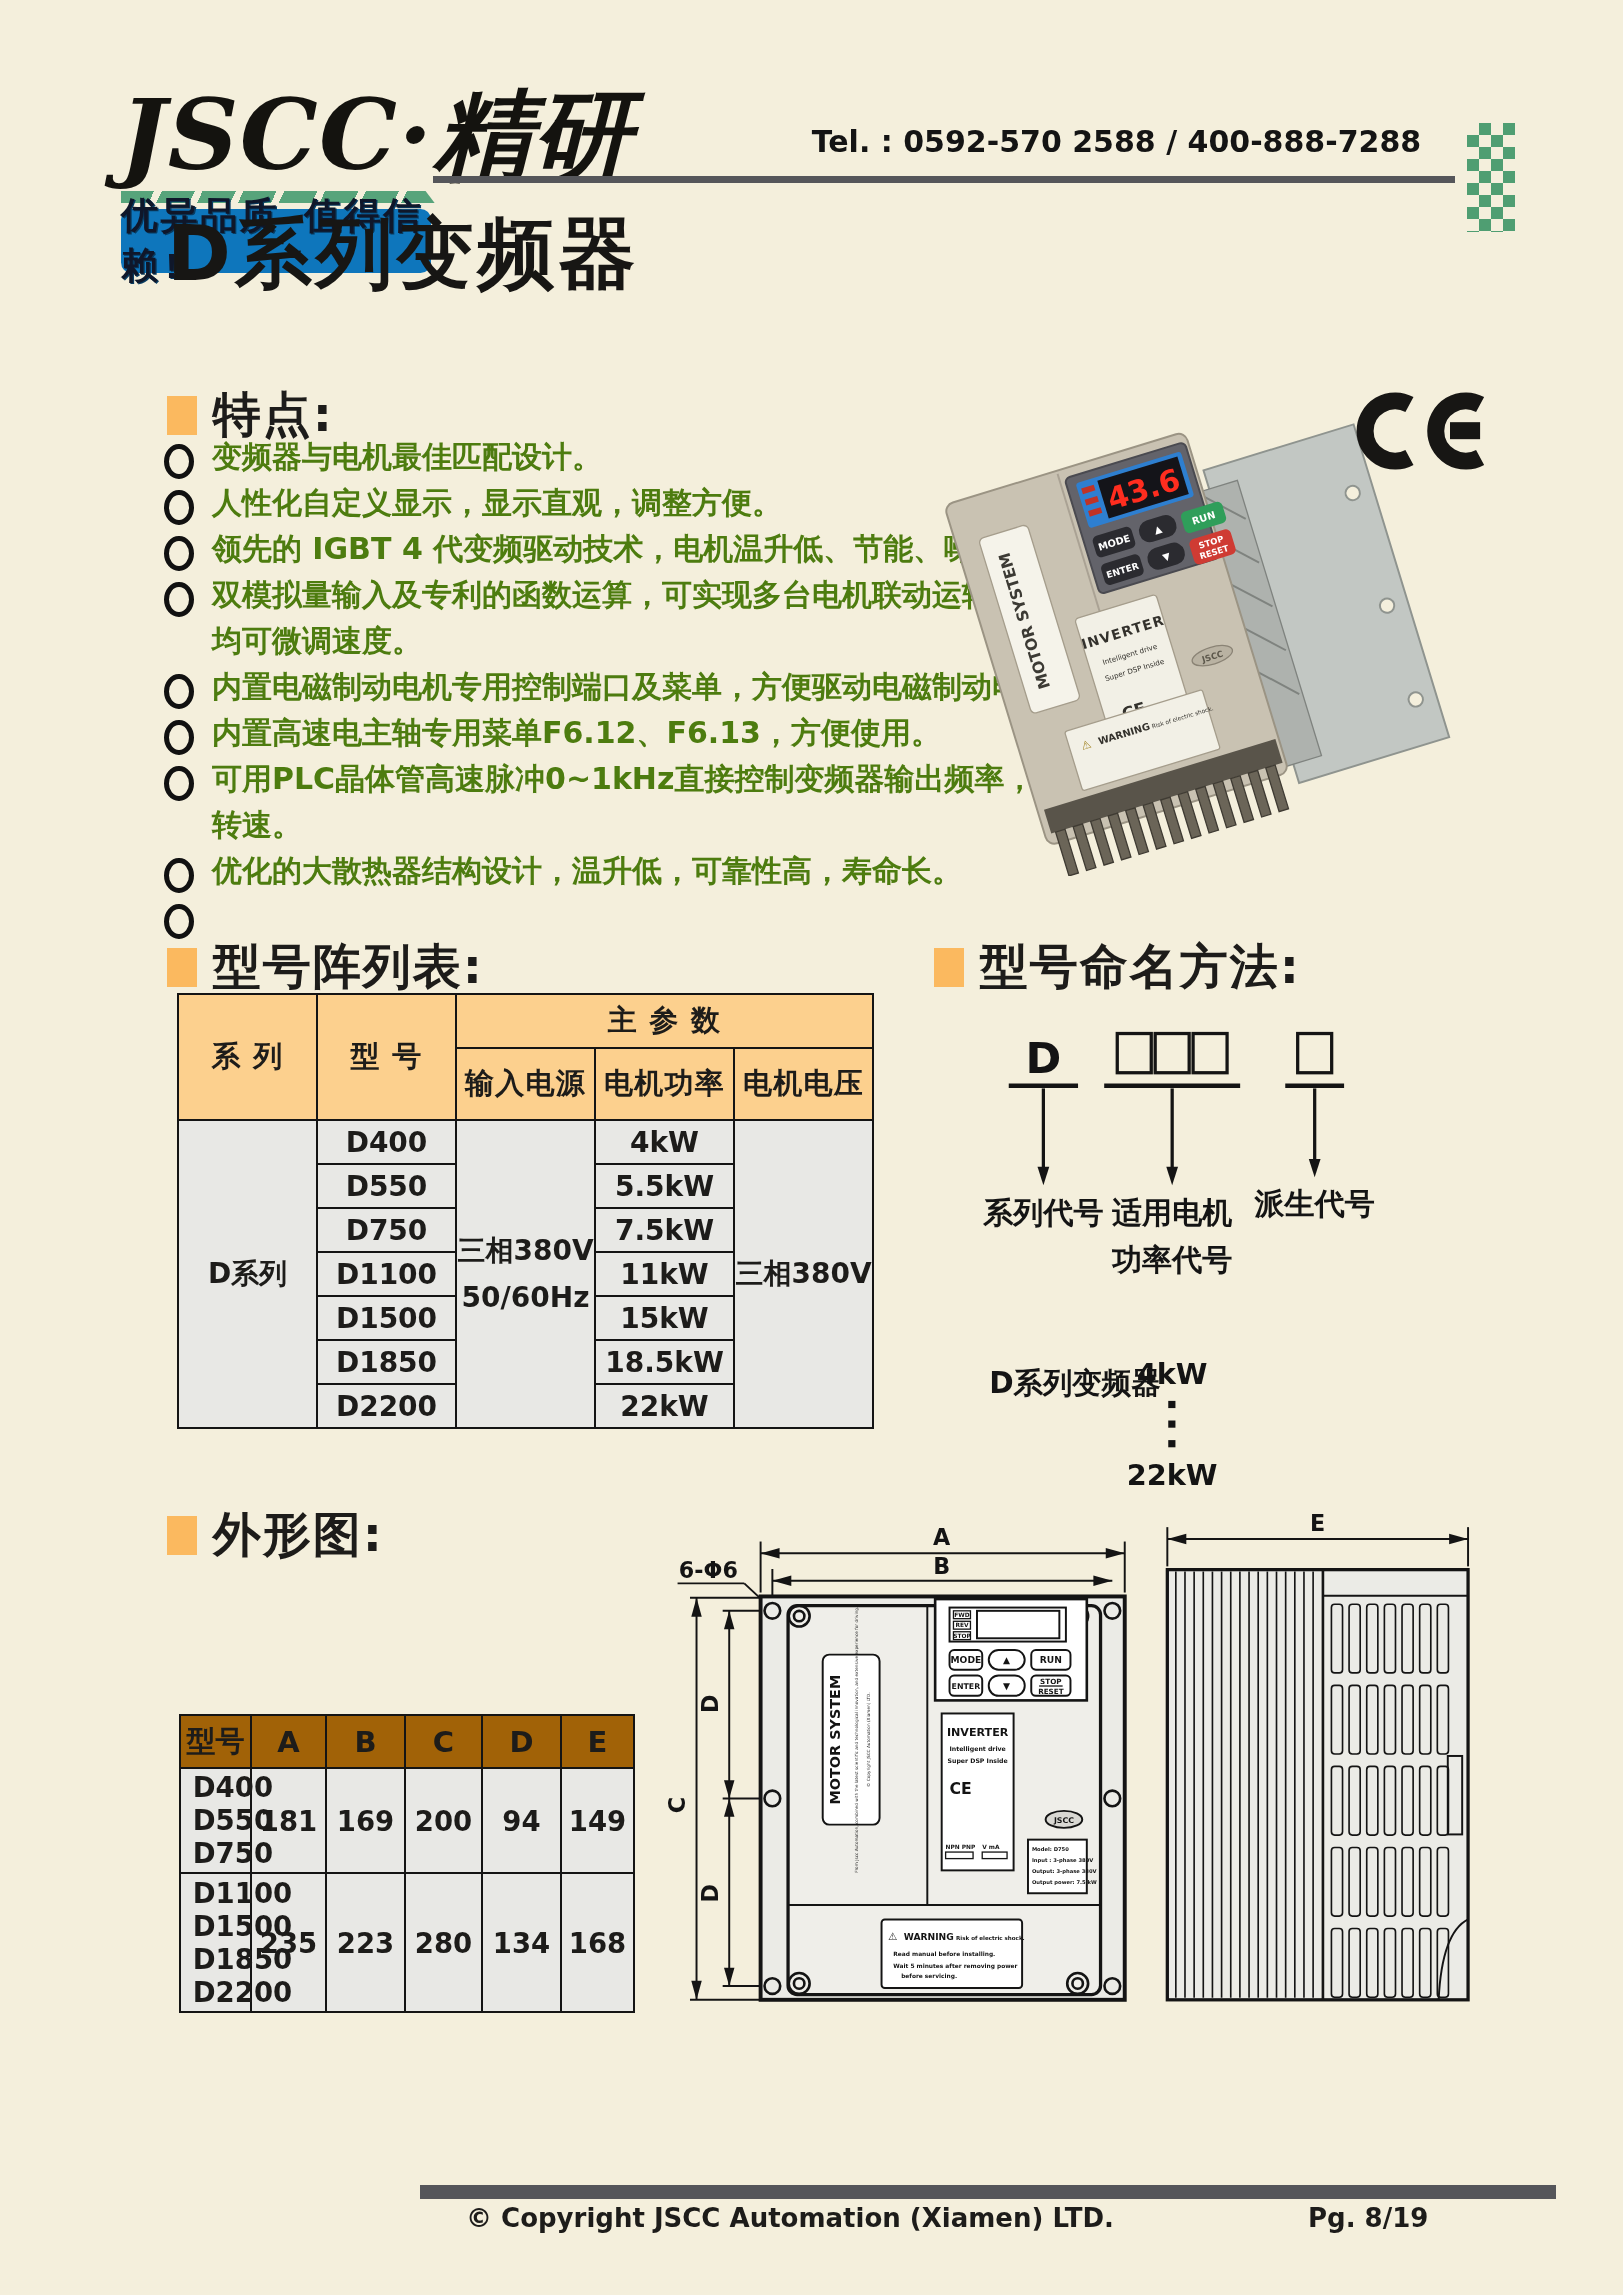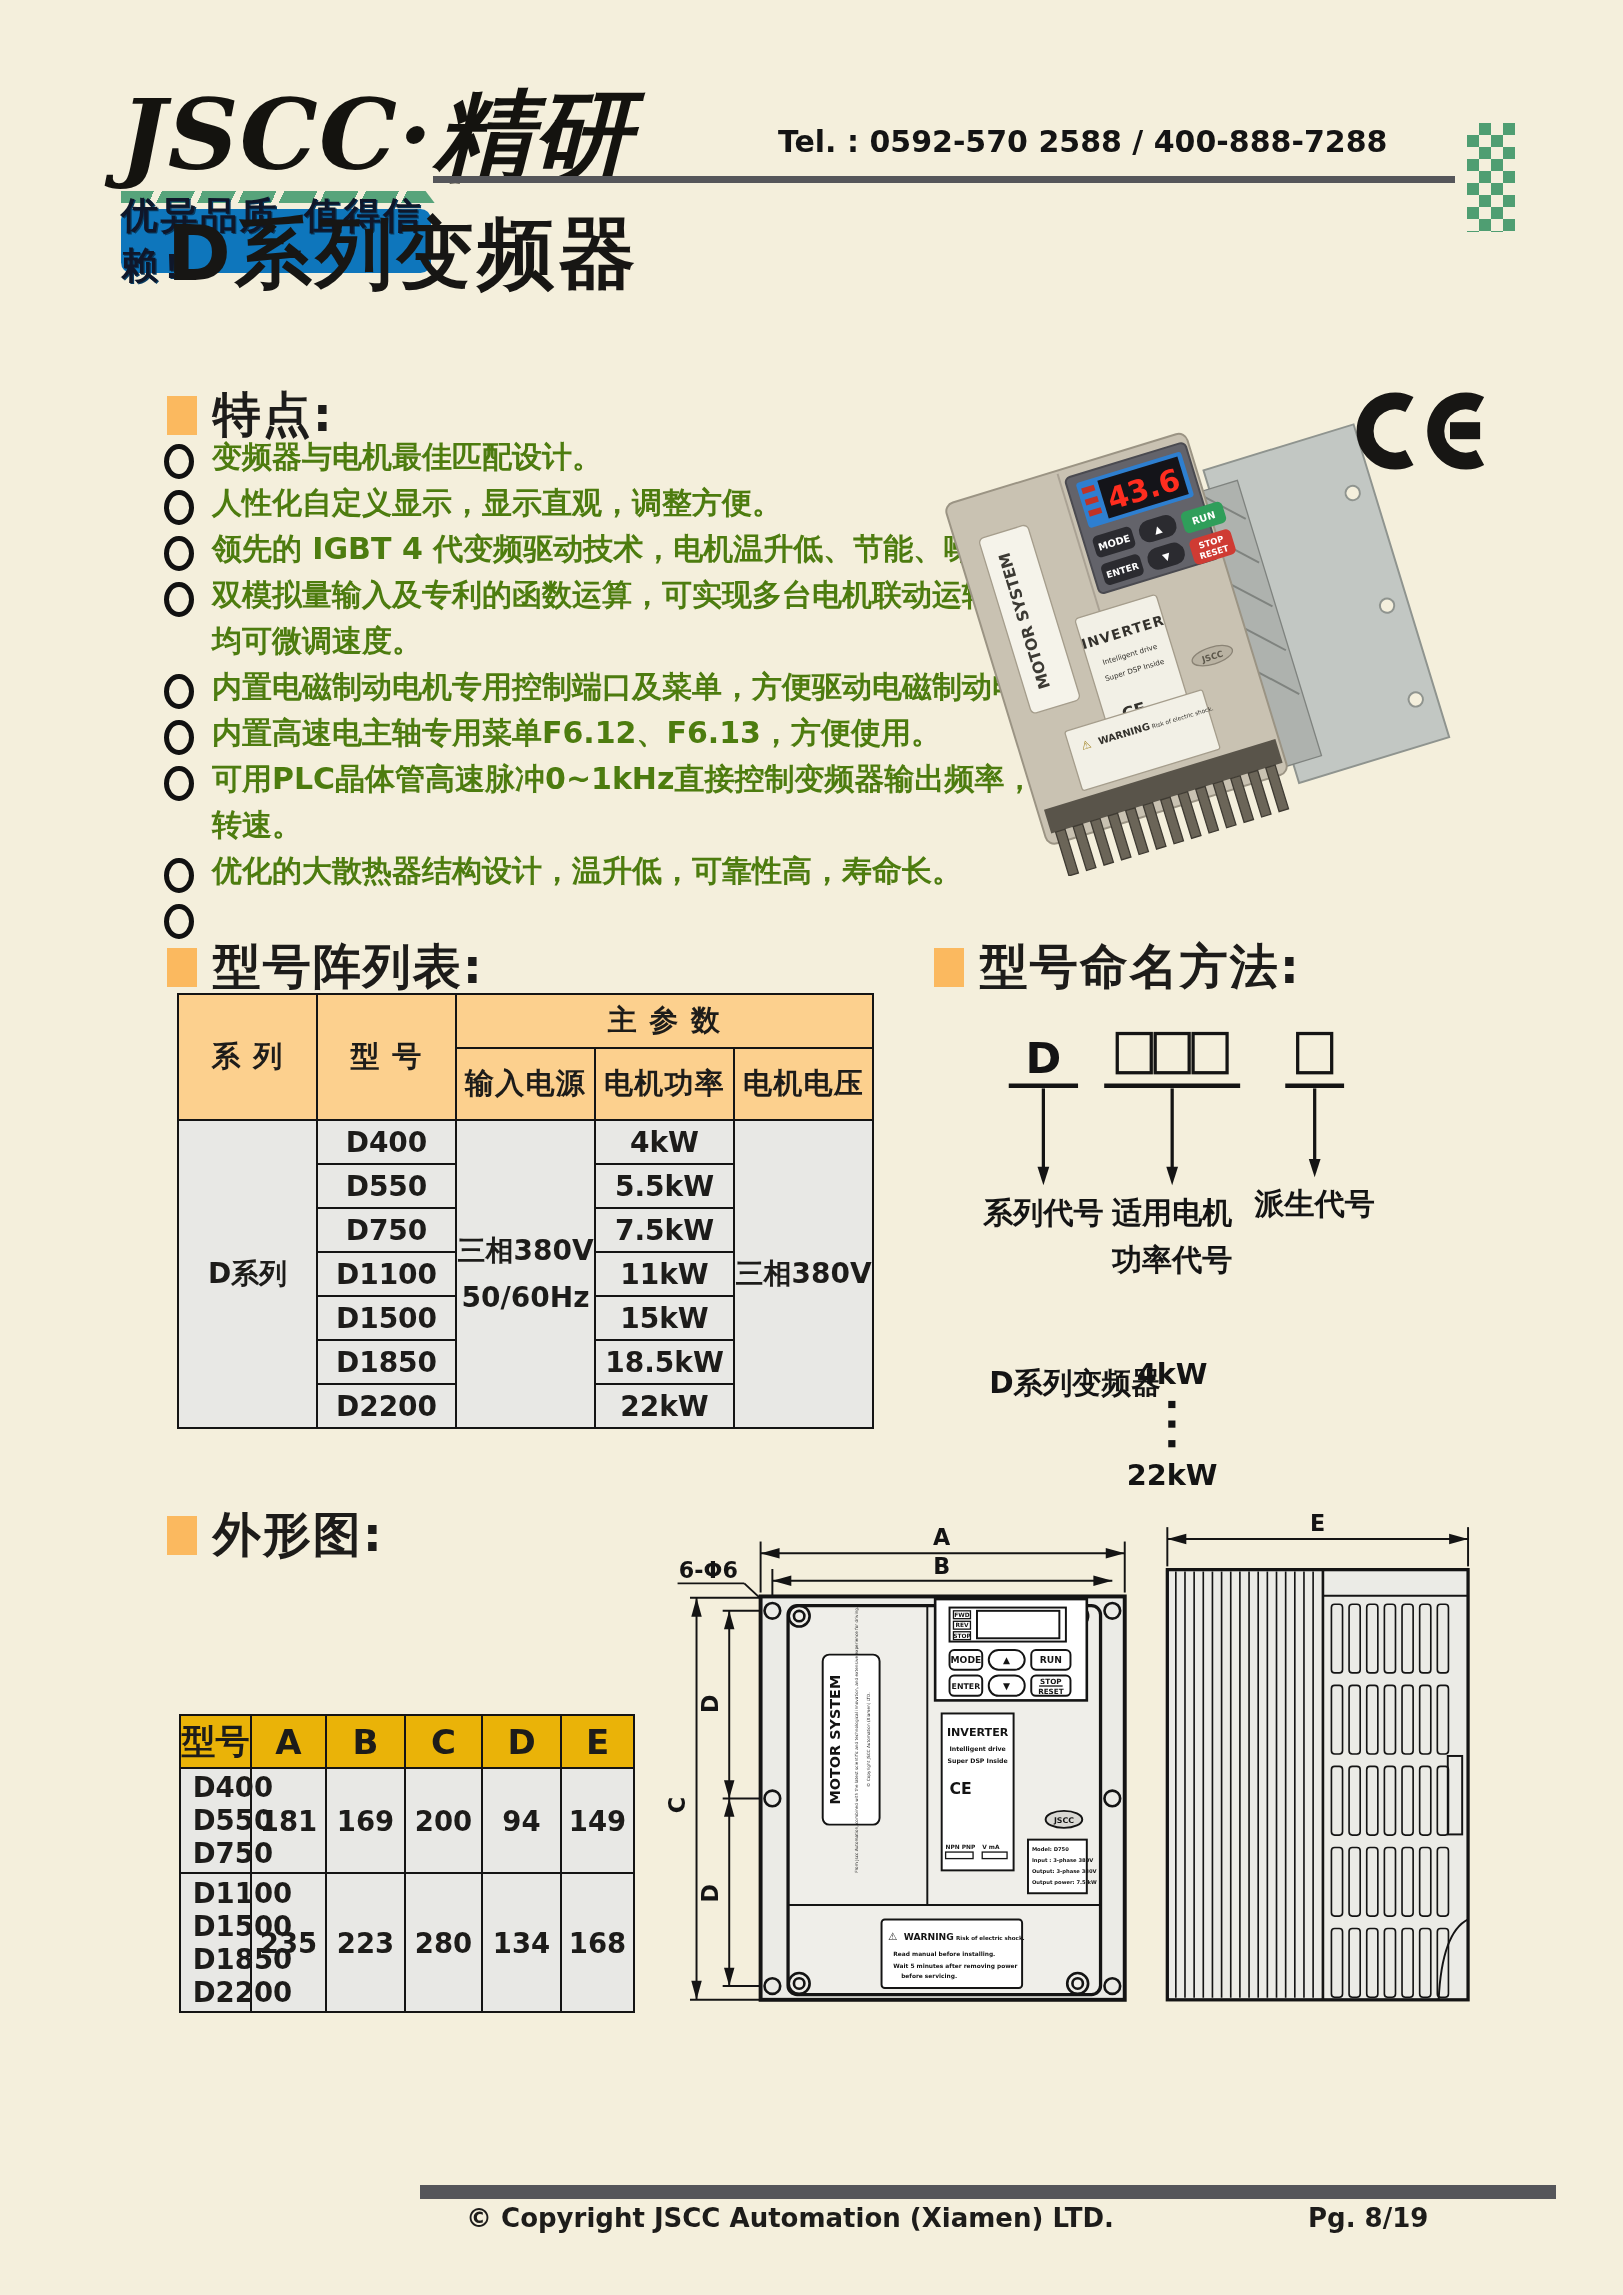--- a/index.html
+++ b/index.html
@@ -11,21 +11,21 @@
   .logo{left:120px;top:71px;font-family:"DejaVu Serif","Liberation Serif",serif;
         font-style:italic;font-weight:700;font-size:98px;letter-spacing:1.3px;color:#14130f;}
   .stripes{left:121px;top:191px;width:314px;height:12.4px;
         background:repeating-linear-gradient(115deg,#57a47b 0 30px,#f4efdc 30px 37px);
         clip-path:polygon(0 0,97% 0,100% 100%,0 100%);}
   .badge{left:121px;top:209px;width:310px;height:64px;background:#0e76bc;border-radius:10.5px;
         display:flex;align-items:center;justify-content:center;}
   .badge span{font-size:37px;font-weight:800;color:#0f172a;letter-spacing:2.6px;
         text-shadow:1.3px 1.3px 0 #083b60;font-family:Liberation Mono, monospace;}
   .rule{left:433px;top:176px;width:1022px;height:6.5px;background:#55565a;}
-  .tel,.web{left:778px;width:677px;text-align:left;font-weight:700;font-size:30px;color:#141414;}
+  .tel,.web{left:778px;width:677px;text-align:center;font-weight:700;font-size:30px;color:#141414;}
   .tel{top:124px;} .web{top:194px;}
   .checker{left:1467px;top:123px;width:48px;height:109px;
         background:conic-gradient(#4f9e72 90deg,transparent 90deg 180deg,#4f9e72 180deg 270deg,transparent 270deg);
         background-size:24px 24px;}
   .pagetitle{left:167px;top:203px;font-size:77px;font-weight:800;letter-spacing:3.9px;color:#171614;}
 
   
   .sec{display:flex;align-items:center;gap:15.7px;}
   .sq{width:30px;height:39px;background:#fbb95f;flex:none;}
   .sec b{font-size:48px;font-weight:800;letter-spacing:2px;color:#1d1c1a;}
@@ -35,21 +35,21 @@
   .feat li{display:flex;gap:18.3px;font-size:30px;font-weight:600;line-height:46px;color:#4d7c0f;}
   .ring{width:19.6px;height:25px;border:5.2px solid #111;border-radius:50%;flex:none;margin-top:9.8px;}
 
   
   table{border-collapse:collapse;table-layout:fixed;background:#e8e8e5;}
   th,td{border:2.6px solid #141414;text-align:center;font-weight:700;padding:0;}
   .mtable{left:177px;top:993px;width:695px;}
   .mtable th{background:#fcd08e;font-size:29px;letter-spacing:1.3px;}
   .mtable td{font-size:28px;}
   .dtable{left:179px;top:1714px;width:453px;}
-  .dtable th{background:#eab308;font-size:34px;height:51px;}
+  .dtable th{background:#a16207;font-size:29px;height:51px;}
   .dtable td{font-size:27.5px;}
   .mline{line-height:33px;text-align:left;padding-left:11.8px;font-weight:700;}
   .ipower div{line-height:47px;}
 
   
   svg text{font-family:"DejaVu Sans","Liberation Sans",sans-serif;}
   .dim{font-size:34px;font-weight:600;fill:#141414;}
   .lw{stroke:#141414;fill:none;}
 
   

